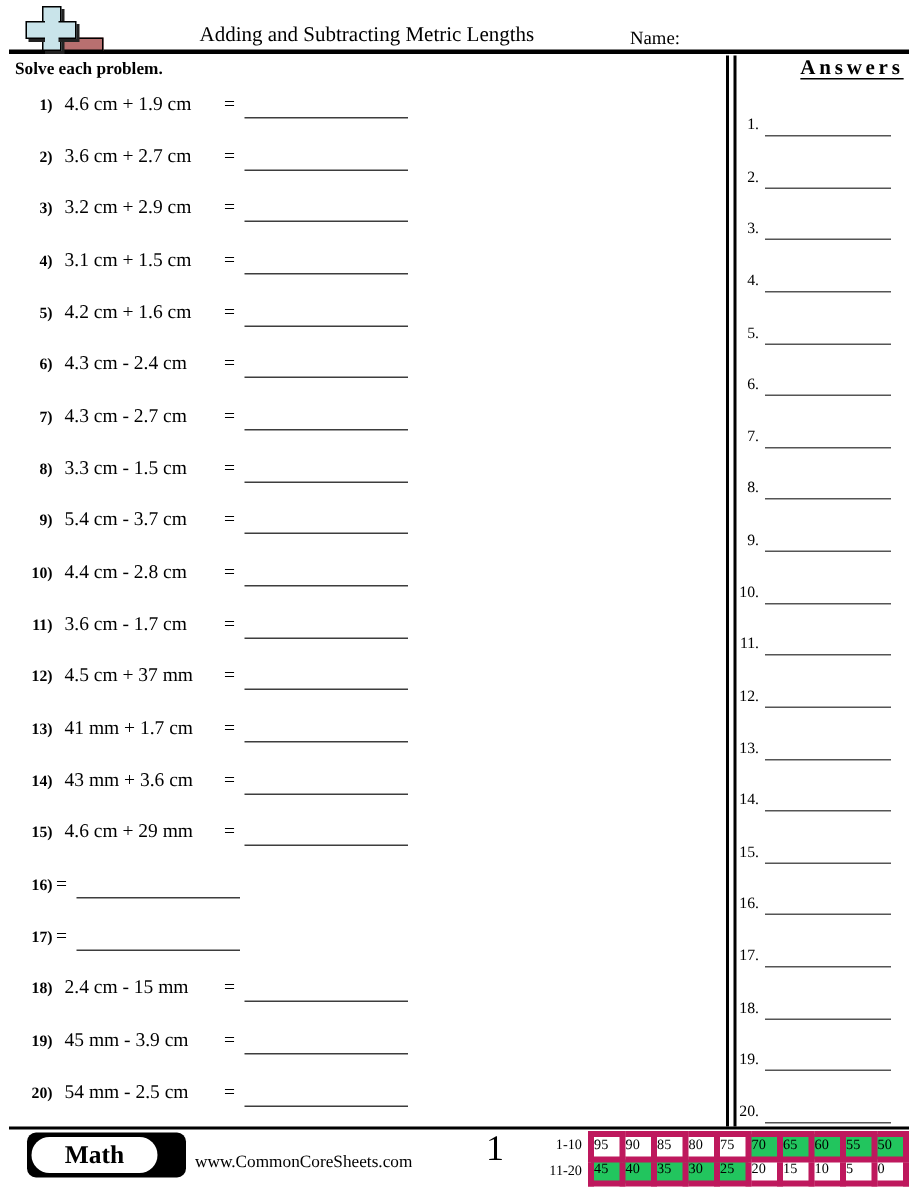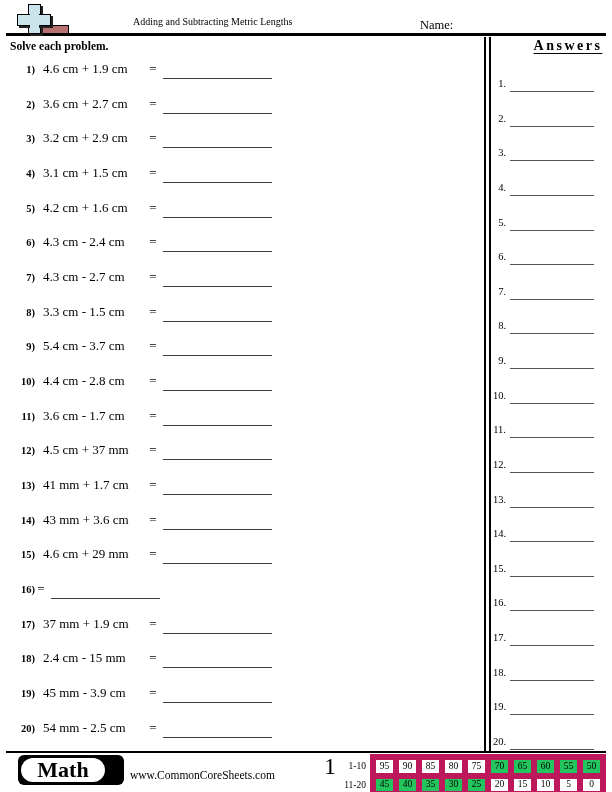--- a/index.html
+++ b/index.html
@@ -11,21 +11,21 @@
   .hdr-icon{position:absolute;left:15px;top:4px;width:60px;height:31px;}
   .ibar{position:absolute;background:#c9e4ea;border:1.7px solid #000;box-sizing:border-box;
         box-shadow:2px 2px 0 #222;z-index:2;}
   .ibar-v{left:13px;top:0;width:13px;height:30px;}
   .ibar-h{left:2px;top:10px;width:34px;height:12px;}
   .ifill{position:absolute;background:#c9e4ea;z-index:3;}
   .ifill-v{left:15px;top:2px;width:9px;height:26px;}
   .ifill-h{left:4px;top:12px;width:30px;height:8px;}
   .ired{position:absolute;left:24px;top:21px;width:30px;height:9px;background:#b87070;
         border:1.7px solid #000;box-sizing:border-box;z-index:1;}
-  .title{position:absolute;left:133px;top:16px;font-size:10px;white-space:nowrap;}
+  .title{position:absolute;left:133px;top:16px;font-size:14px;white-space:nowrap;}
   .name-label{position:absolute;left:420px;top:18px;font-size:12.5px;}
   .hdr-rule{position:absolute;left:6px;right:6px;top:33px;height:3px;background:#000;}
   .instruction{position:absolute;left:10px;top:40px;font-size:11.5px;font-weight:bold;}
   
   .divider{position:absolute;left:484px;top:37px;width:7px;height:714px;box-sizing:border-box;
            border-left:2px solid #000;border-right:2px solid #000;}
   .answers-title{position:absolute;left:490px;top:38px;width:122px;text-align:center;
            font-size:14px;font-weight:bold;letter-spacing:2.5px;text-decoration:underline;
            text-underline-offset:3px;padding-left:17px;}
   
@@ -43,26 +43,26 @@
   .arow{display:flex;align-items:baseline;height:20px;line-height:20px;font-size:10.5px;}
   .anum{width:16px;text-align:right;flex:none;}
   .aline{flex:1;margin-left:4px;margin-right:18px;border-bottom:1.7px solid #555;
          position:relative;top:5px;}
   
   .foot-rule{position:absolute;left:6px;right:6px;top:751px;height:2px;background:#000;}
   .badge{position:absolute;left:18px;top:755px;width:106px;height:30px;background:#000;
          border-radius:6px;}
   .badge-pill{position:absolute;left:3px;top:3px;width:84px;height:24px;background:#fff;
          border-radius:12px;display:flex;align-items:center;justify-content:center;
-         font-size:22px;font-weight:bold;}
+         font-size:17px;font-weight:bold;}
   .website{position:absolute;left:130px;top:769px;font-size:11.5px;}
   .pagenum{position:absolute;left:300px;top:753px;width:60px;text-align:center;font-size:24px;}
   table.score{position:absolute;right:6px;top:754px;border-collapse:collapse;}
   .slbl{border:none;padding:0 4px 0 0;text-align:right;font-size:9.5px;white-space:nowrap;}
-  .scell{border:6px solid #be185d;width:17px;height:12.5px;text-align:center;font-size:9.5px;
+  .scell{border:4px solid #be185d;width:17px;height:12.5px;text-align:left;font-size:9.5px;
          padding:0;line-height:1;}
   .scell.hl{background:#22c55e;}
 </style>
 </head>
 <body>
 
 <div class="page">
 
   <div class="hdr-icon">
     <div class="ired"></div>
@@ -188,21 +188,20 @@
       </div>
 
       <div class="prow">
         <span class="pnum">16)</span>
         <span class="peq">=</span>
         <span class="pline"></span>
       </div>
 
       <div class="prow">
         <span class="pnum">17)</span>
-        <span class="pexpr">37 mm + 1.9 cm</span>
         <span class="peq">=</span>
         <span class="pline"></span>
       </div>
 
       <div class="prow">
         <span class="pnum">18)</span>
         <span class="pexpr">2.4 cm - 15 mm</span>
         <span class="peq">=</span>
         <span class="pline"></span>
       </div>

